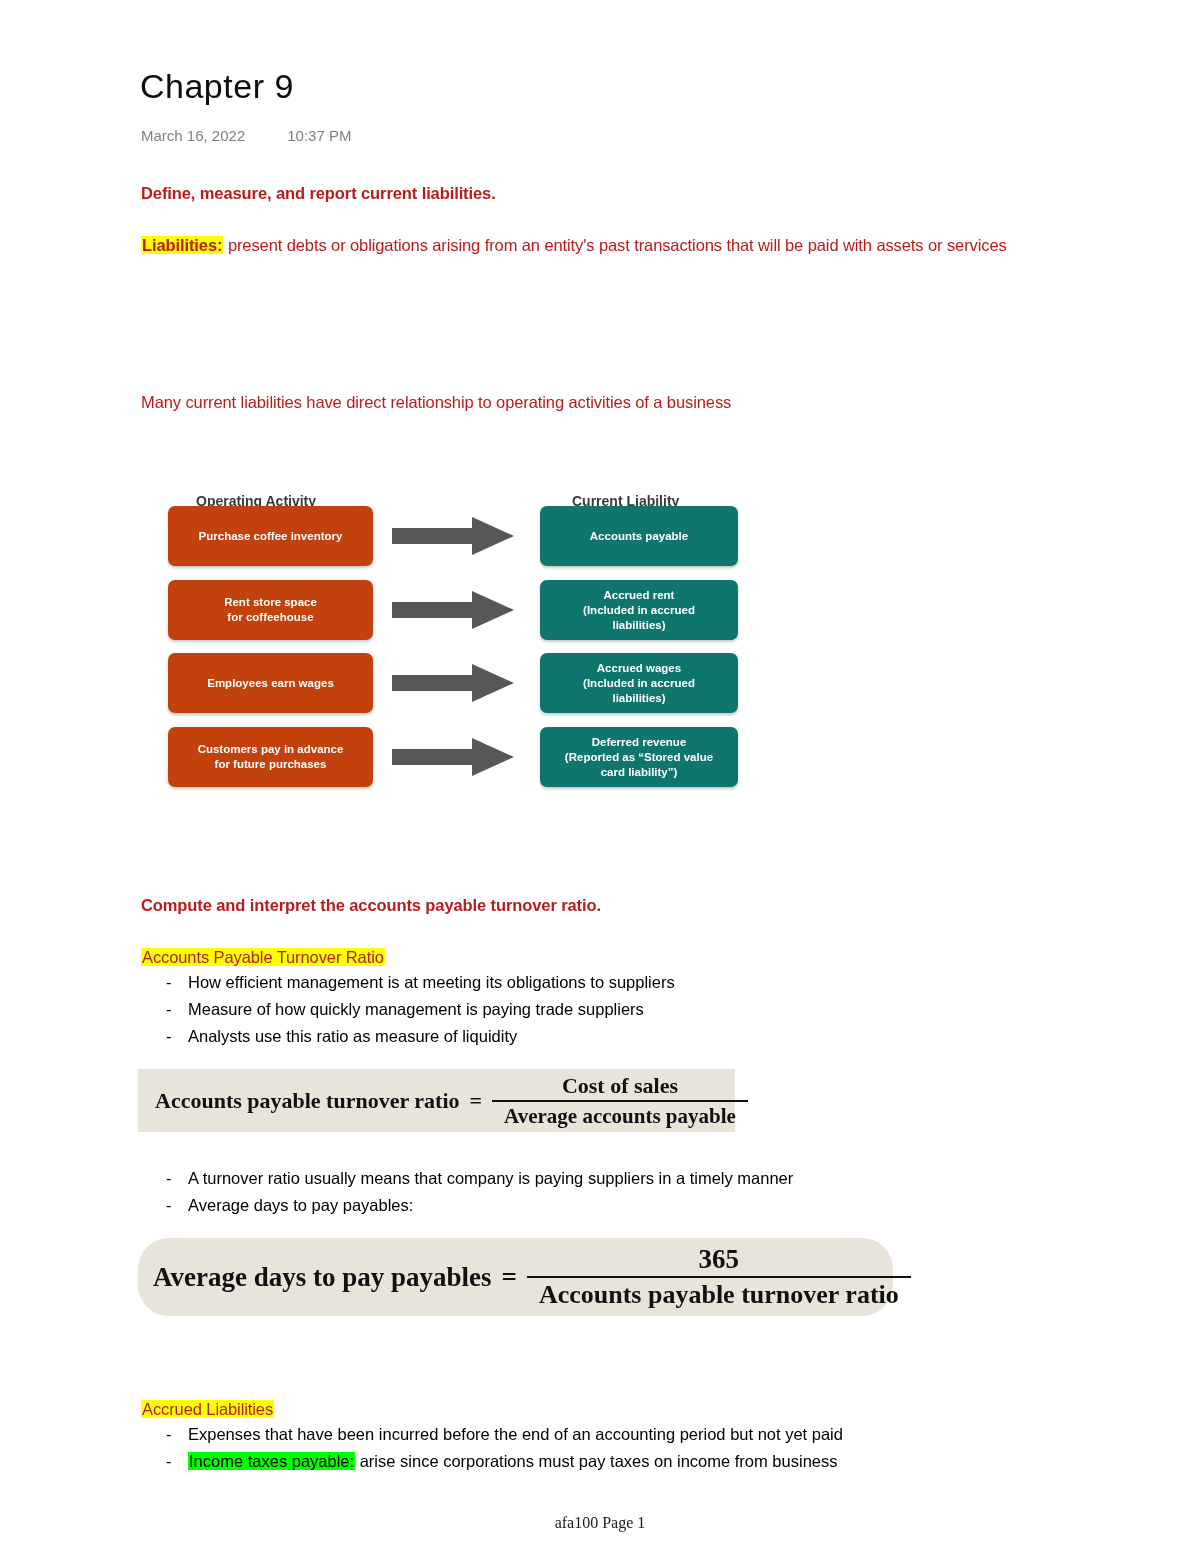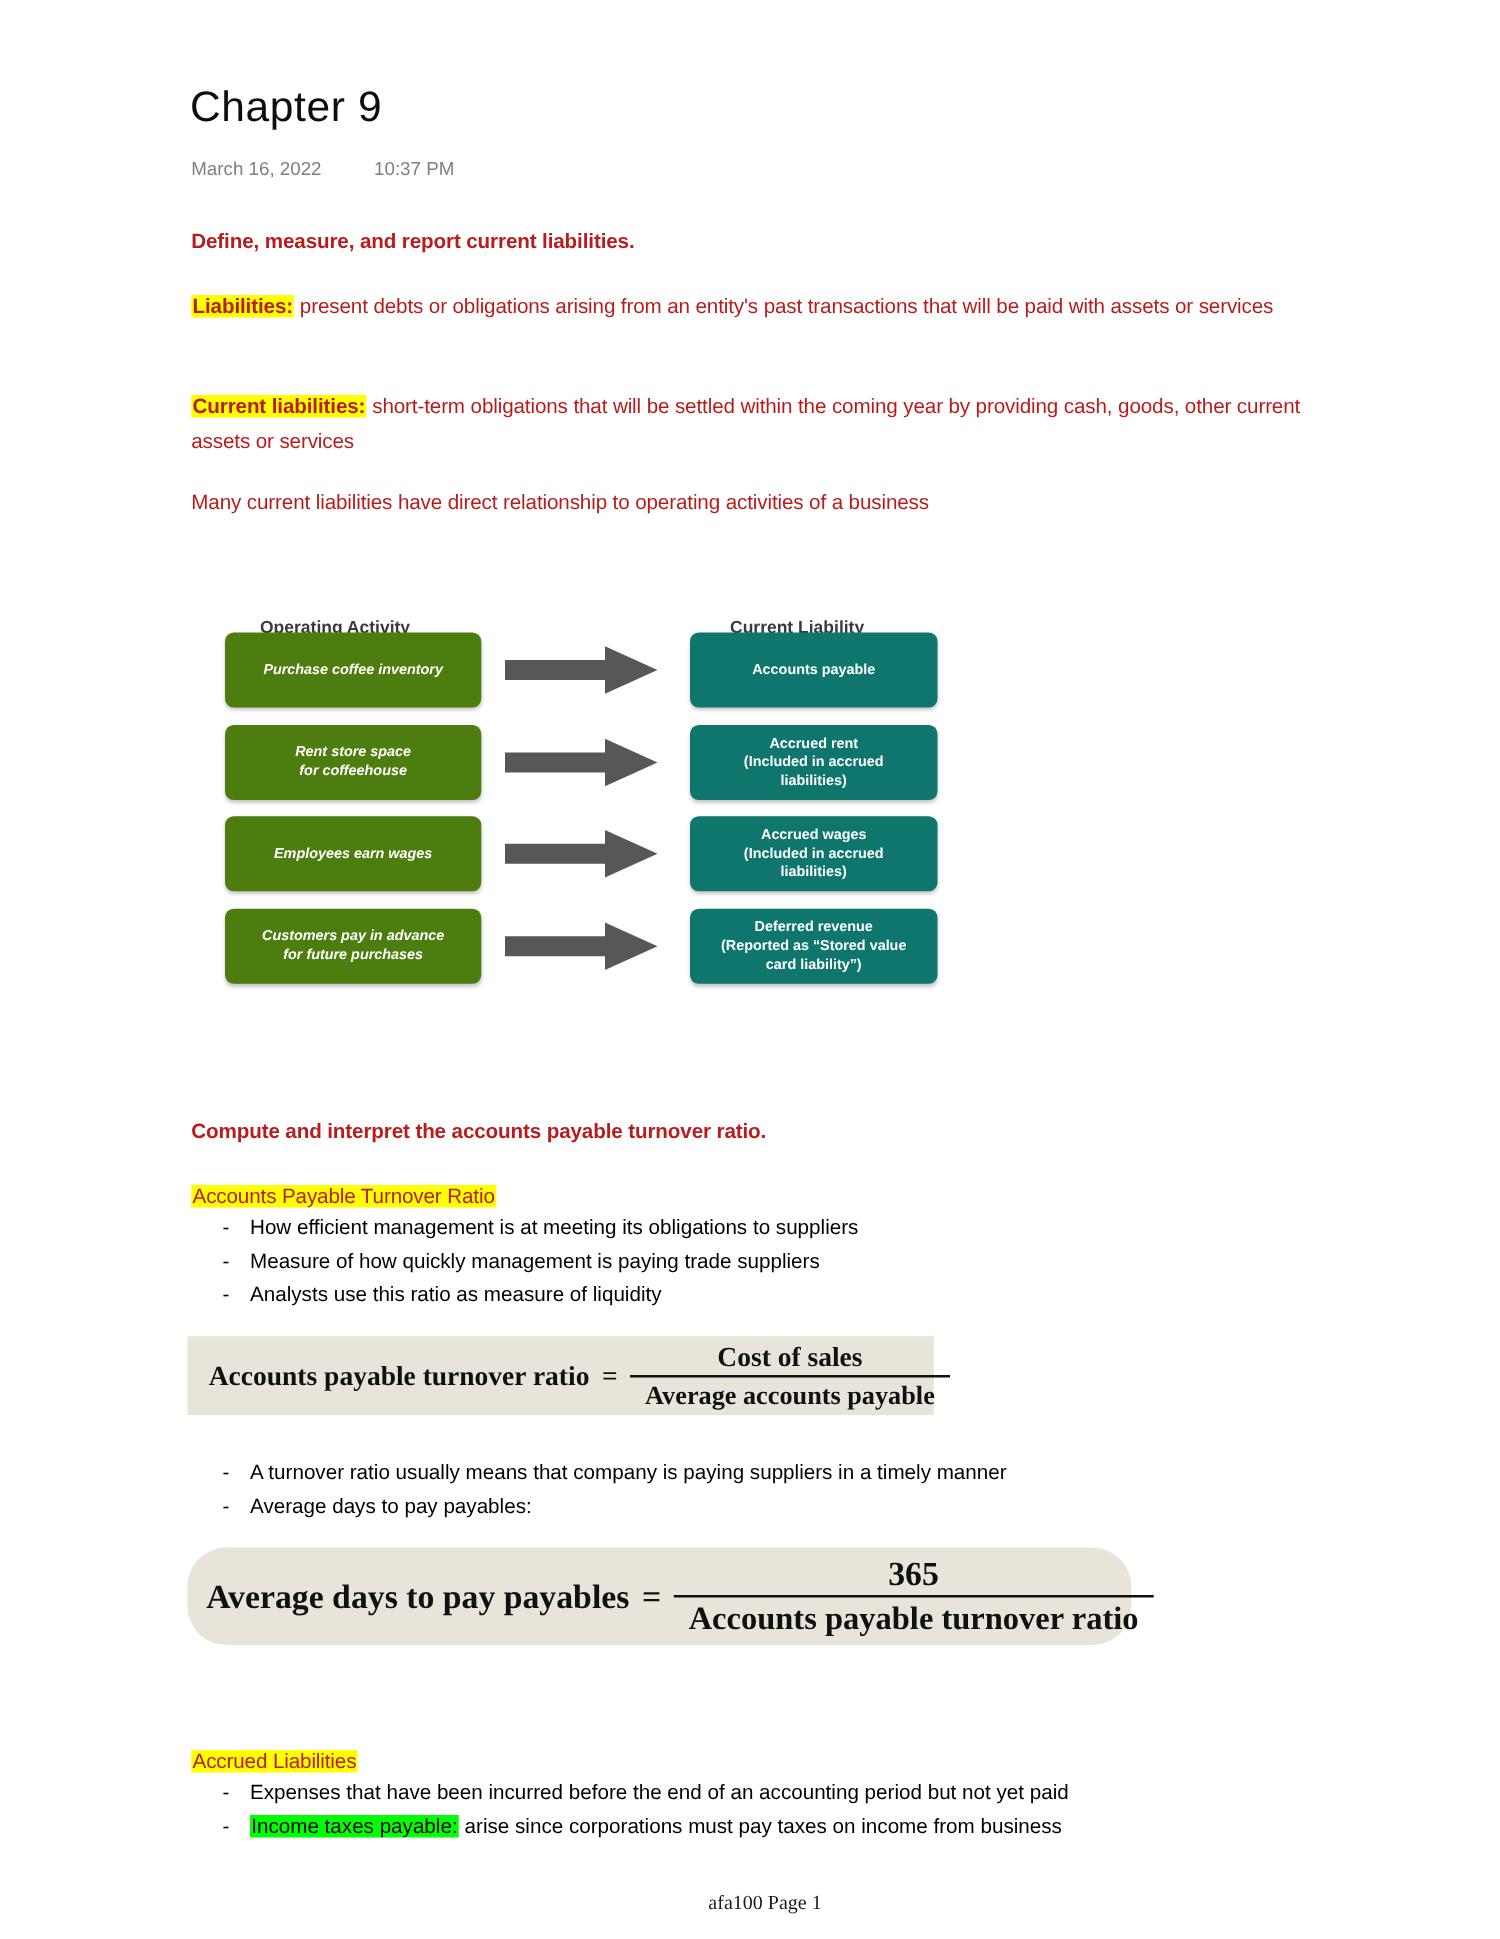--- a/index.html
+++ b/index.html
@@ -11,21 +11,21 @@
     width: 1200px;
     height: 1551px;
     position: relative;
     font-family: "Liberation Sans", sans-serif;
     color: #000000;
     overflow: hidden;
   }
 
   .page {
     position: absolute;
-    left: 12px; top: 0;
+    left: 0; top: 0;
     width: 980px;
     height: 1551px;
     padding-left: 48px;
   }
 
   
   .note-title {
     position: absolute;
     left: 140px;
     top: 68px;
@@ -122,24 +122,23 @@
     display: flex;
     align-items: center;
     justify-content: center;
     text-align: center;
     line-height: 15px;
     box-shadow: 0 2px 3px rgba(0,0,0,0.22);
     padding: 0 6px;
     box-sizing: border-box;
   }
   .box-green {
-    background: #4d7c0f;
+    background: #c2410c;
     left: 8px;
     width: 205px;
-    font-style: italic;
   }
   .box-blue {
     background: #0f766e;
     left: 380px;
     width: 198px;
   }
   .arrow {
     position: absolute;
     left: 232px;
     width: 124px;
@@ -241,23 +240,20 @@
   <div class="note-meta">
     <span class="meta-date">March 16, 2022</span><span>10:37 PM</span>
   </div>
 
   <div class="body-block w-main bold" style="top:179px;">Define, measure, and report current liabilities.</div>
 
   <div class="body-block w-main" style="top:231px;">
     <span class="hl-yellow">Liabilities:</span><span> present debts or obligations arising from an entity's past transactions that will be paid with assets or services</span>
   </div>
 
-  <div class="body-block w-main" style="top:311px;">
-    <span class="hl-yellow">Current liabilities:</span><span> short-term obligations that will be settled within the coming year by providing cash, goods, other current assets or services</span>
-  </div>
 
   <div class="body-block w-main" style="top:388px;">Many current liabilities have direct relationship to operating activities of a business</div>
 
   <div class="diagram">
     <div class="diag-head diag-head-left">Operating Activity</div>
     <div class="diag-head diag-head-right">Current Liability</div>
 
     <div class="diag-row" style="top:36px;height:62px;">
       <div class="box box-green" style="top:0;height:60px;">Purchase coffee inventory</div>
       <div class="arrow" style="top:11px;">

